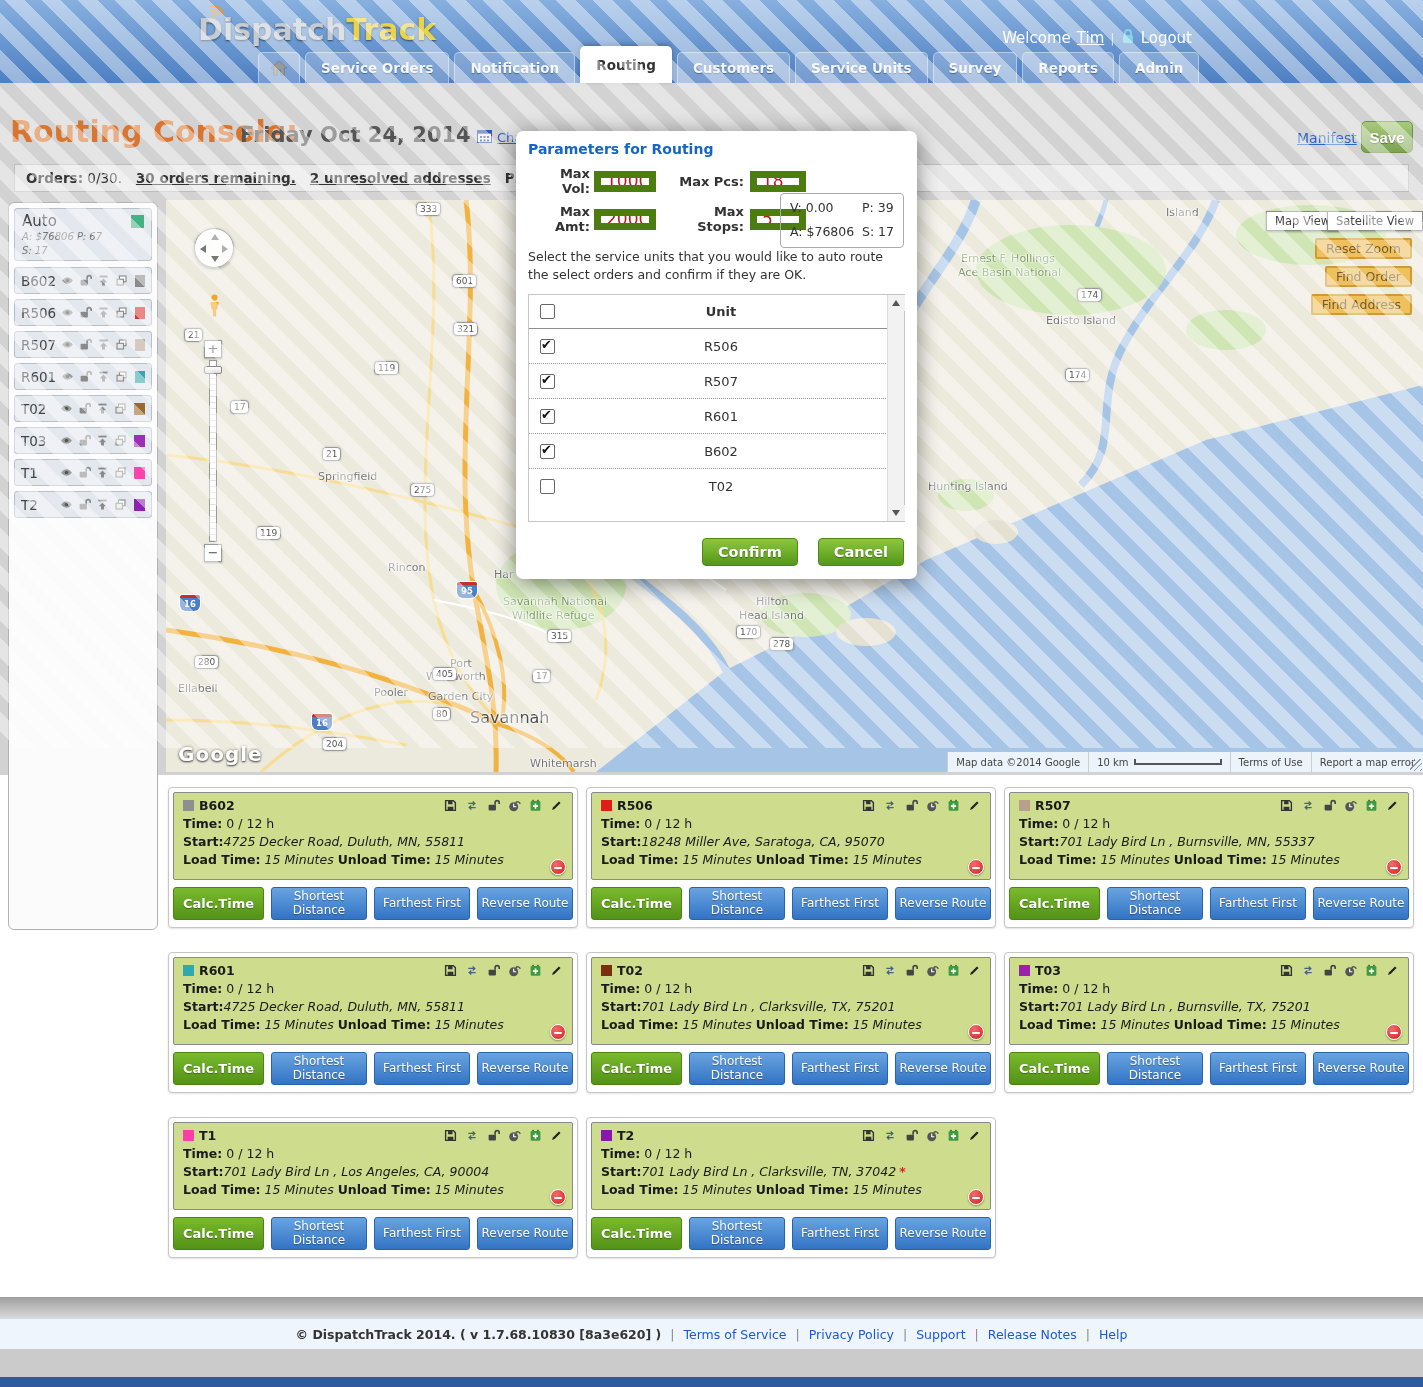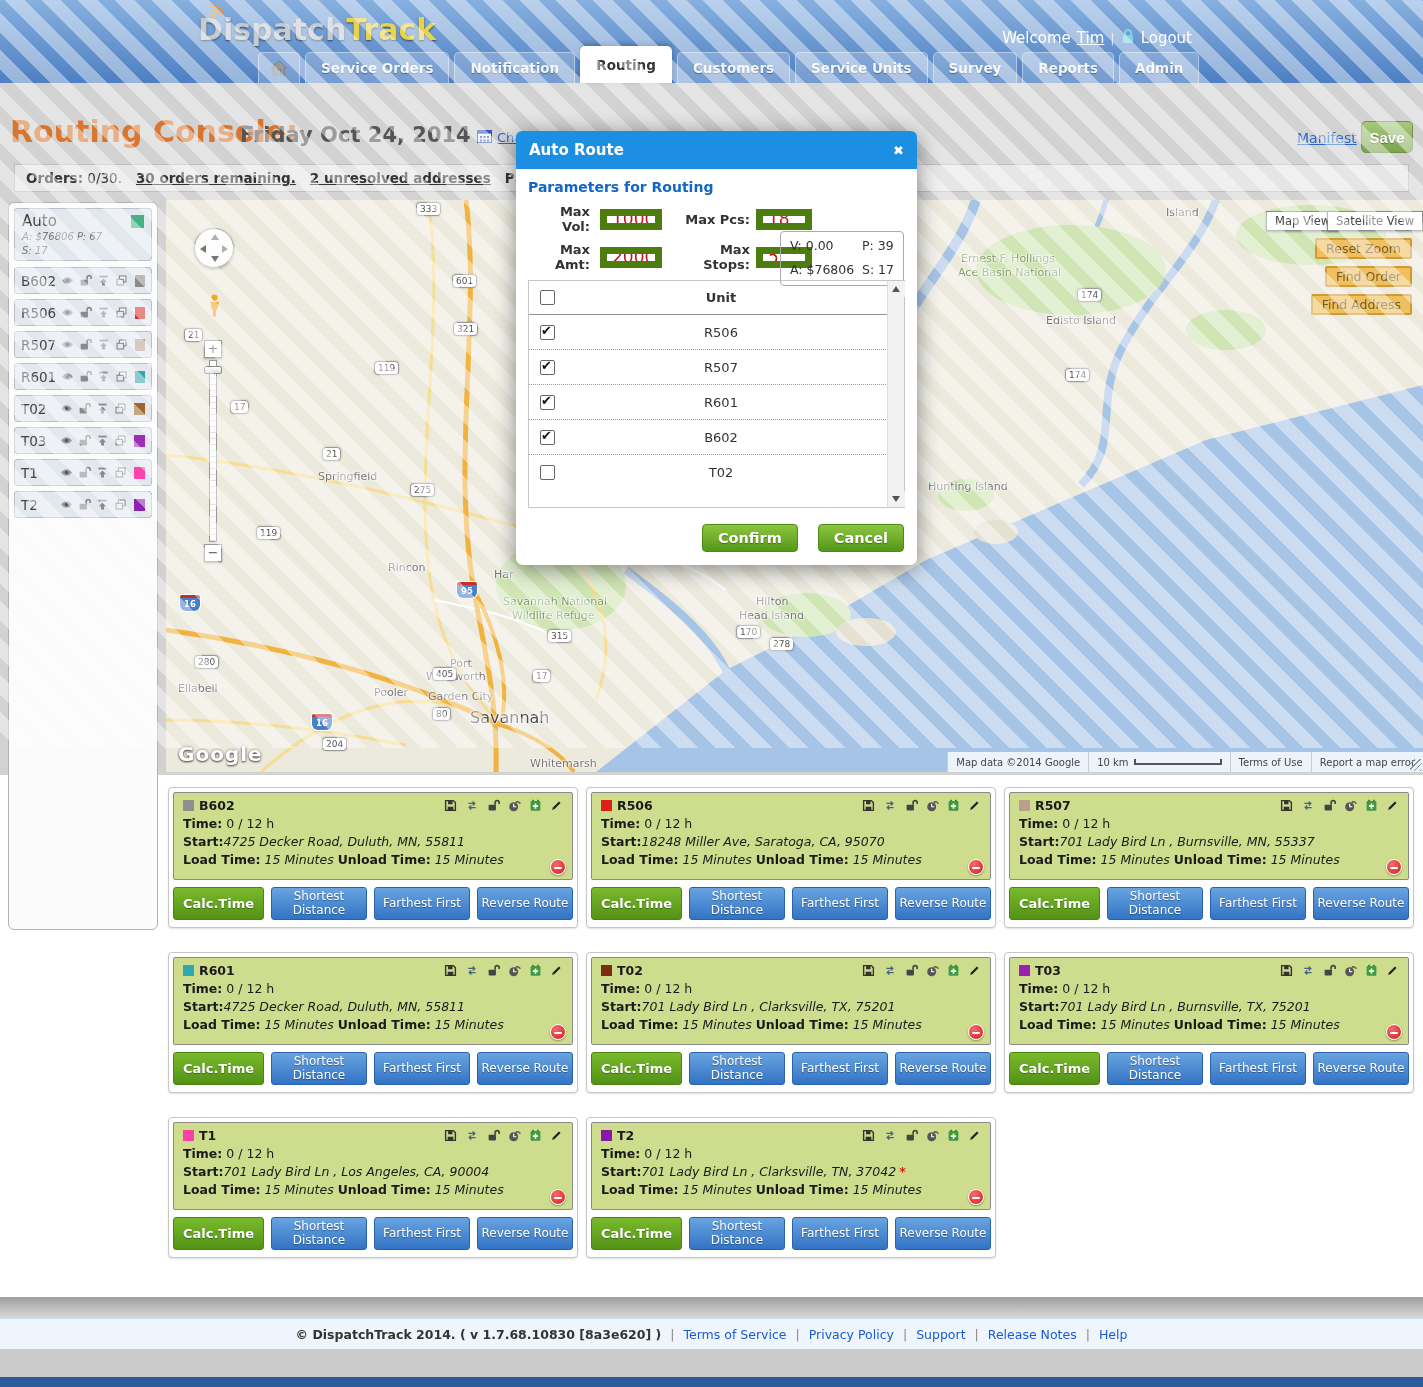--- a/index.html
+++ b/index.html
@@ -82,21 +82,21 @@
 
 
 .modal{position:absolute;left:516px;top:131px;width:401px;z-index:100;background:#fff;border-radius:7px;box-shadow:0 4px 22px rgba(0,0,0,.45);}
 .modal-header{height:38px;background:#1d8fe2;border-radius:6px 6px 0 0;display:flex;align-items:center;padding:0 13px;}
 .modal-title{color:#fff;font-size:15px;font-weight:bold;}
 .modal-close{margin-left:auto;color:#fff;font-size:13px;font-weight:bold;cursor:pointer;}
 .modal-body{position:relative;padding:10px 12px 13px;}
 .msec-title{color:#1565c8;font-size:14px;font-weight:bold;margin-bottom:9px;}
 .param-row{display:flex;align-items:center;margin-bottom:8px;font-size:13px;color:#333;}
 .param-row b{display:inline-block;text-align:right;}
-.pl1{width:62px;margin-right:10px;}
+.pl1{width:62px;margin-right:4px;}
 .pl2{width:74px;margin-left:14px;margin-right:6px;}
 .pinput{width:62px;height:21px;border:7px solid #4d7c0f;font-size:17px;padding:1px 5px;color:#b91c1c;font-family:inherit;}
 .pinput.narrow{width:56px;}
 .summary{position:absolute;right:13px;top:62px;width:124px;height:55px;border:1px solid #aaa;border-radius:4px;
   padding:6px 9px;font-size:12.5px;color:#333;display:grid;grid-template-columns:1fr auto;row-gap:6px;}
 .modal-desc{font-size:12.5px;color:#333;margin:14px 0 10px;line-height:1.45;}
 .unit-table{position:relative;border:1px solid #c6c6c6;height:228px;margin-bottom:16px;}
 .unit-hrow{display:flex;align-items:center;height:34px;border-bottom:1px solid #8f8f8f;}
 .unit-row{display:flex;align-items:center;height:35px;border-bottom:1px dotted #9a9a9a;}
 .unit-rows-host .unit-row:last-child{border-bottom:none;}
@@ -626,44 +626,41 @@
             </svg>
           </span>
           <span class="route-swatch" style="background: rgb(140, 34, 176);"></span>
         </div>
       </div>
   </div>
 
   <div class="stripes"></div>
 
   <div class="modal">
-    <div class="modal-header">
-      <span class="modal-title">Auto Route</span>
-      <span class="modal-close">✖</span>
-    </div>
     <div class="modal-body">
       <div class="msec-title">Parameters for Routing</div>
       <div class="param-row">
         <b class="pl1">Max Vol:</b>
         <input class="pinput" value="10000.0" style="">
         <b class="pl2">Max Pcs:</b>
         <input class="pinput narrow" value="18" style="">
       </div>
       <div class="param-row">
         <b class="pl1">Max Amt:</b>
         <input class="pinput" value="20000.0" style="">
         <b class="pl2">Max Stops:</b>
         <input class="pinput narrow" value="5" style="">
       </div>
       <div class="summary">
         <span>V: 0.00</span>
         <span>P: 39</span>
         <span>A: $76806</span>
         <span>S: 17</span>
       </div>
+      <div class="modal-desc">Select the service units that you would like to auto route the select orders and confirm if they are OK.</div>
       <div class="unit-table">
         <div class="unit-hrow">
           <span class="cb"></span>
           <span class="unit-name">Unit</span>
         </div>
         <div class="unit-rows-host">
 
             <div class="unit-row">
               <span class="cb">
                 <span class="tick">✔</span>

